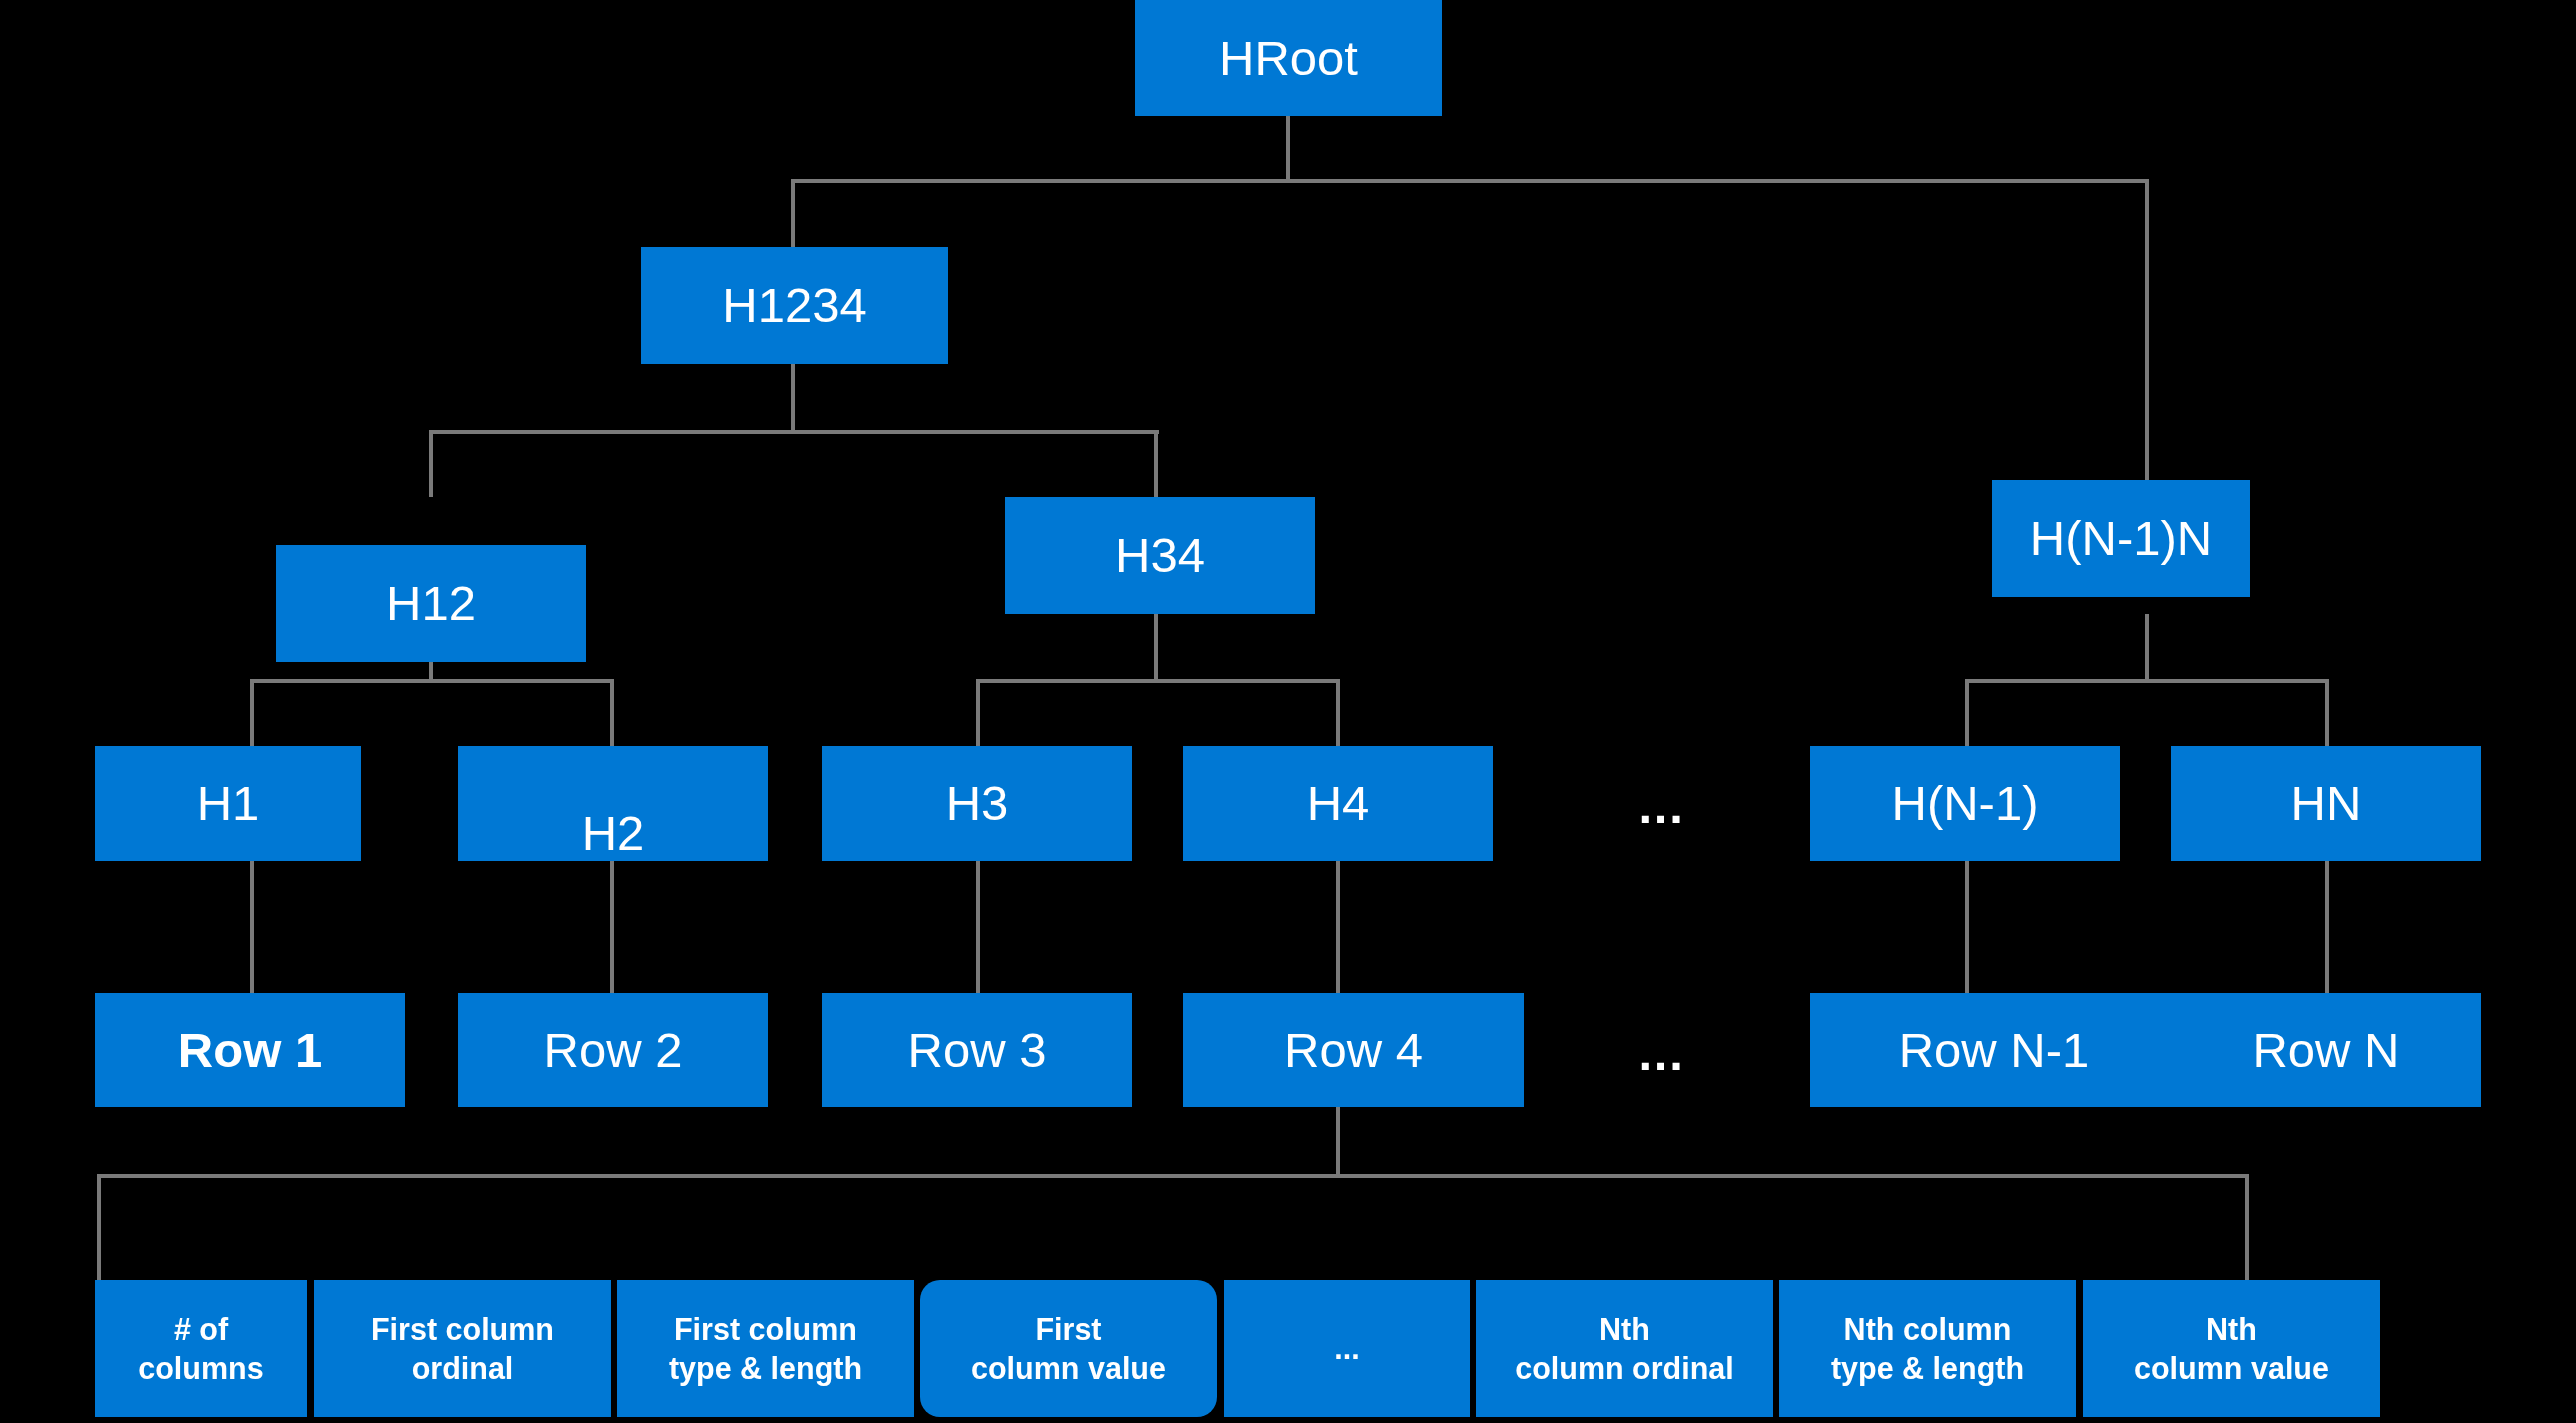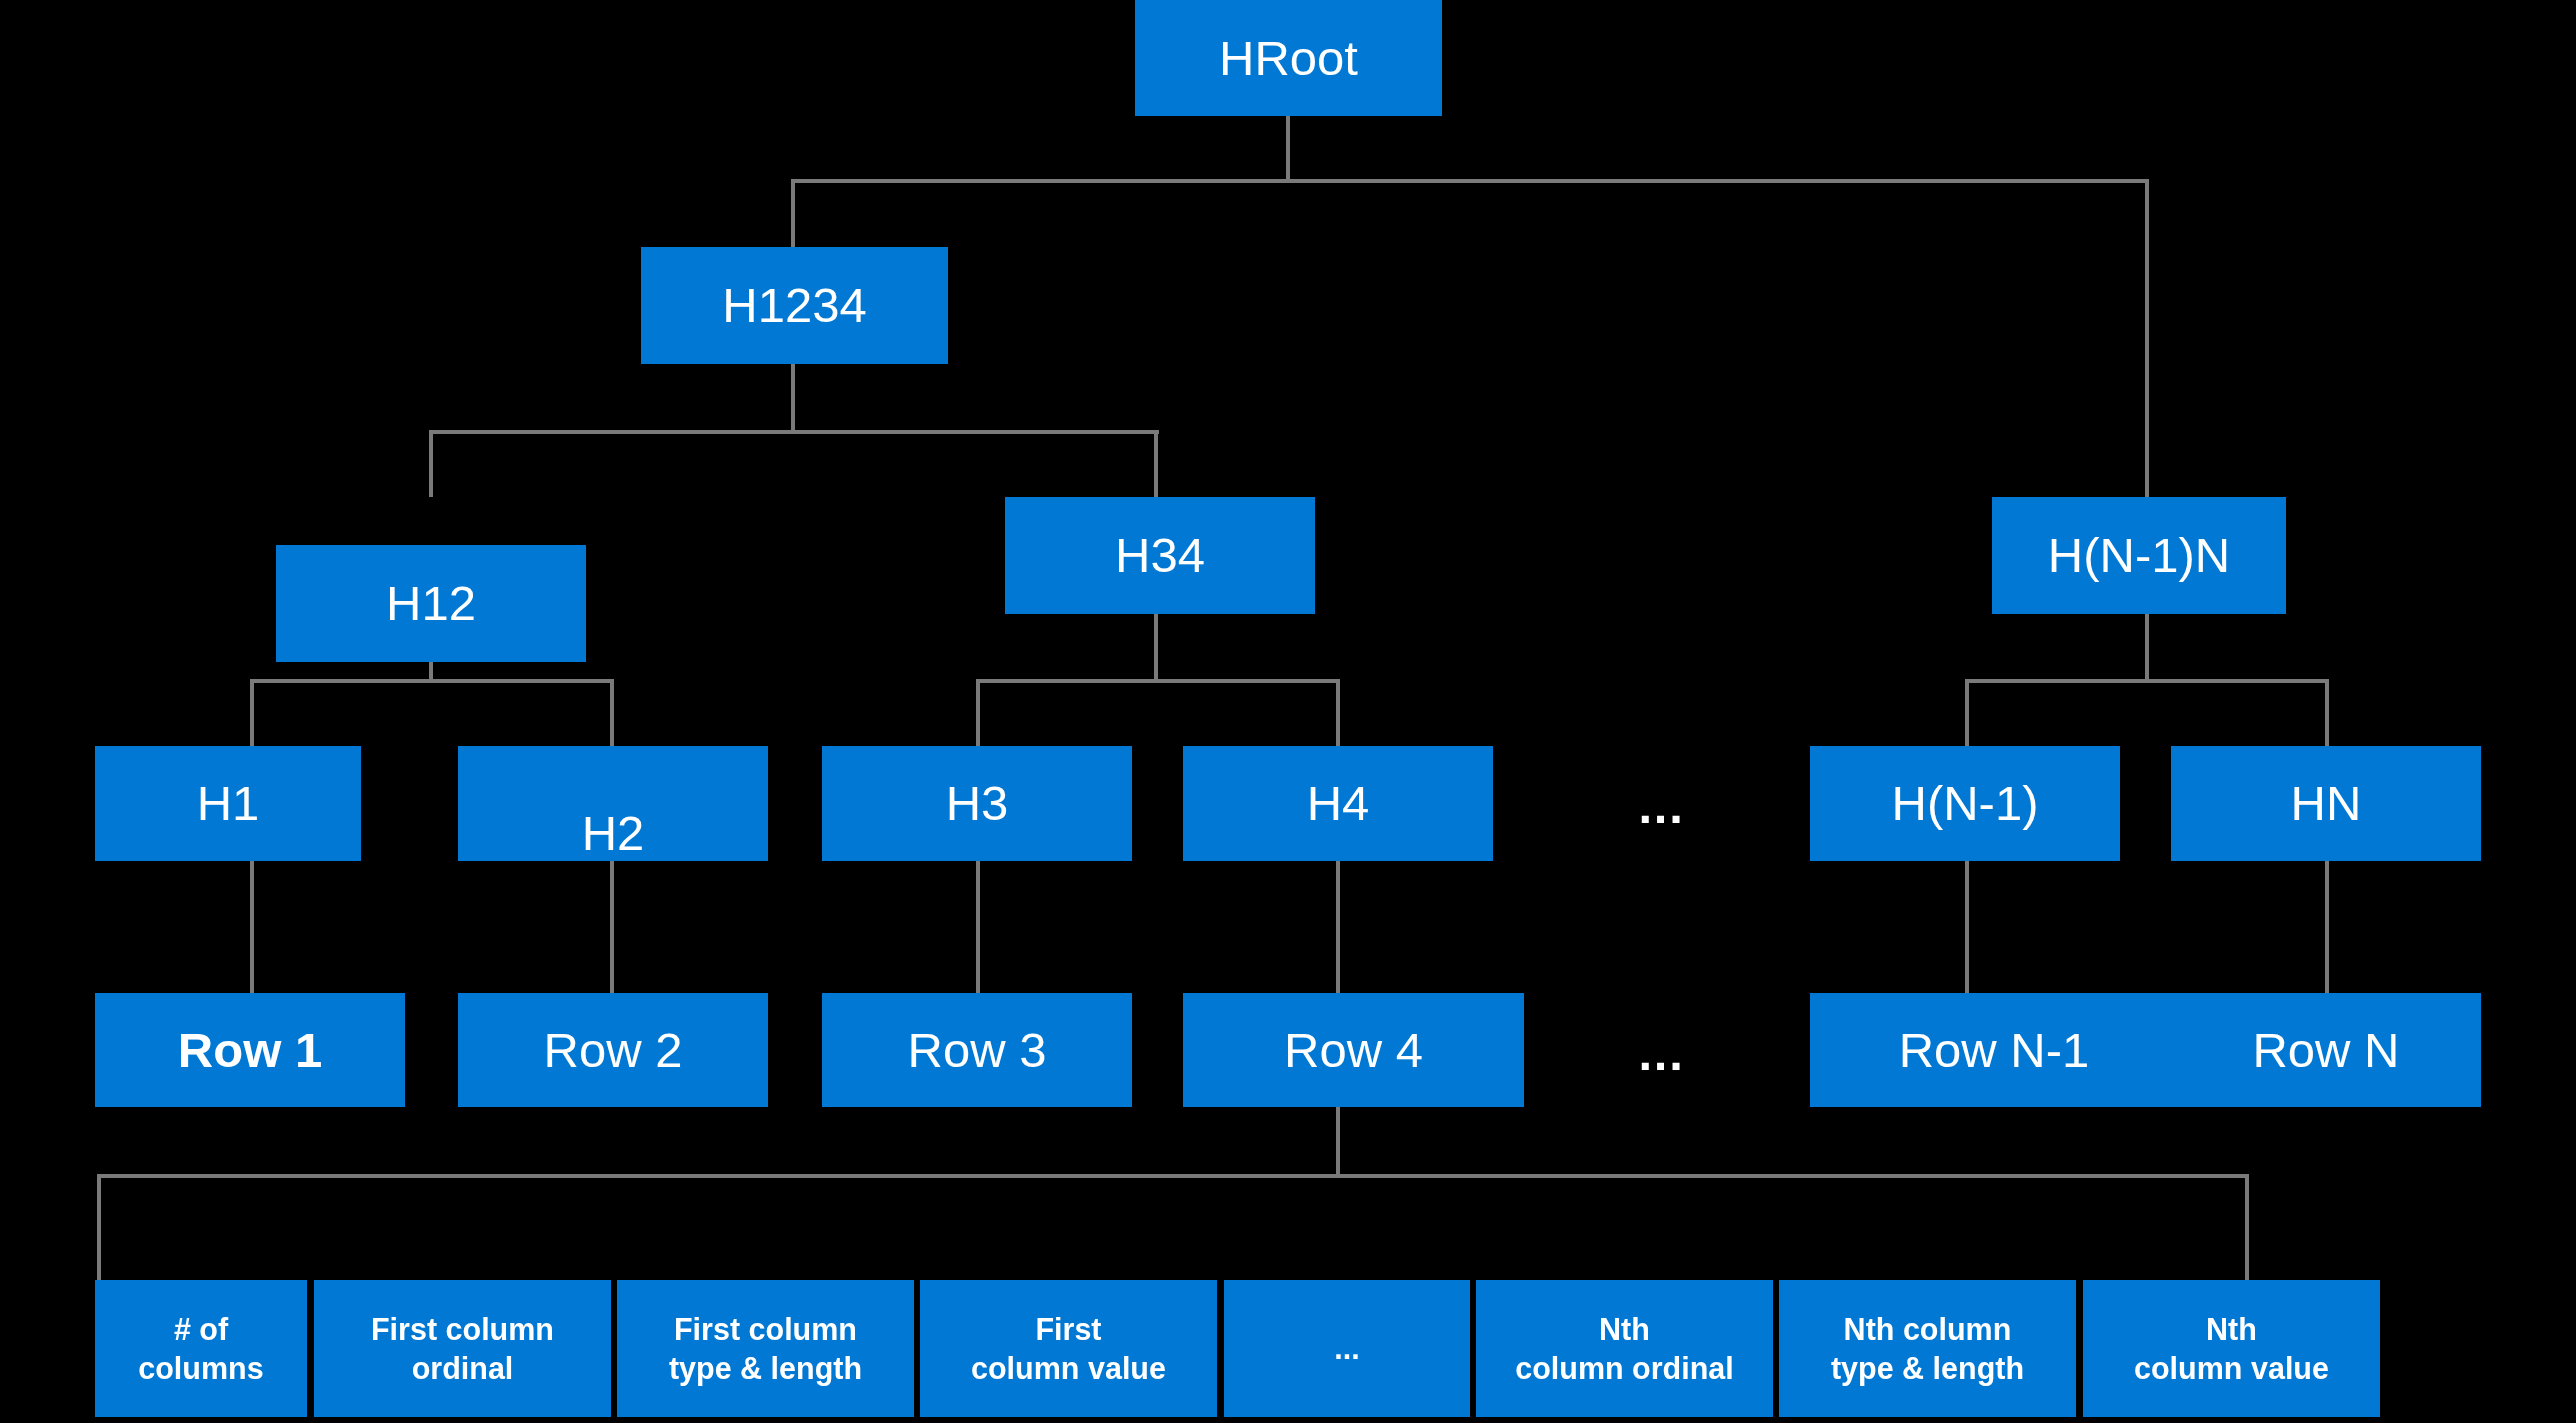--- a/index.html
+++ b/index.html
@@ -123,21 +123,21 @@
   <div class="node lvl-2" style="left:641px; top:247px; width:307px; height:117px;">
     <span>H1234</span>
   </div>
 
   <div class="node lvl-3" style="left:276px; top:497px; width:310px; height:117px;margin-top:48px;">
     <span>H12</span>
   </div>
   <div class="node lvl-3" style="left:1005px; top:497px; width:310px; height:117px;">
     <span>H34</span>
   </div>
-  <div class="node lvl-3" style="left:1992px; top:497px; width:294px; height:117px;">
+  <div class="node lvl-3" style="left:1992px; top:480px; width:258px; height:117px;">
     <span>H(N-1)N</span>
   </div>
 
   <div class="node lvl-4" style="left:95px; top:746px; width:266px; height:115px;">
     <span>H1</span>
   </div>
   <div class="node lvl-4" style="left:458px; top:746px; width:310px; height:115px;align-items:flex-end;">
     <span>H2</span>
   </div>
   <div class="node lvl-4" style="left:822px; top:746px; width:310px; height:115px;">
@@ -189,21 +189,21 @@
       <span>First column</span><br>
       <span>ordinal</span>
     </span>
   </div>
   <div class="node lvl-leaf" style="left:617px; top:1280px; width:297px; height:137px;">
     <span>
       <span>First column</span><br>
       <span>type &amp; length</span>
     </span>
   </div>
-  <div class="node lvl-leaf" style="left:920px; top:1280px; width:297px; height:137px;">
+  <div class="node lvl-leaf" style="left:920px; top:1280px; width:297px; height:137px;border-radius:20px;">
     <span>
       <span>First</span><br>
       <span>column value</span>
     </span>
   </div>
   <div class="node lvl-leaf" style="left:1224px; top:1280px; width:246px; height:137px;">
     <span class="ellipsis-inline">...</span>
   </div>
   <div class="node lvl-leaf" style="left:1476px; top:1280px; width:297px; height:137px;">
     <span>

